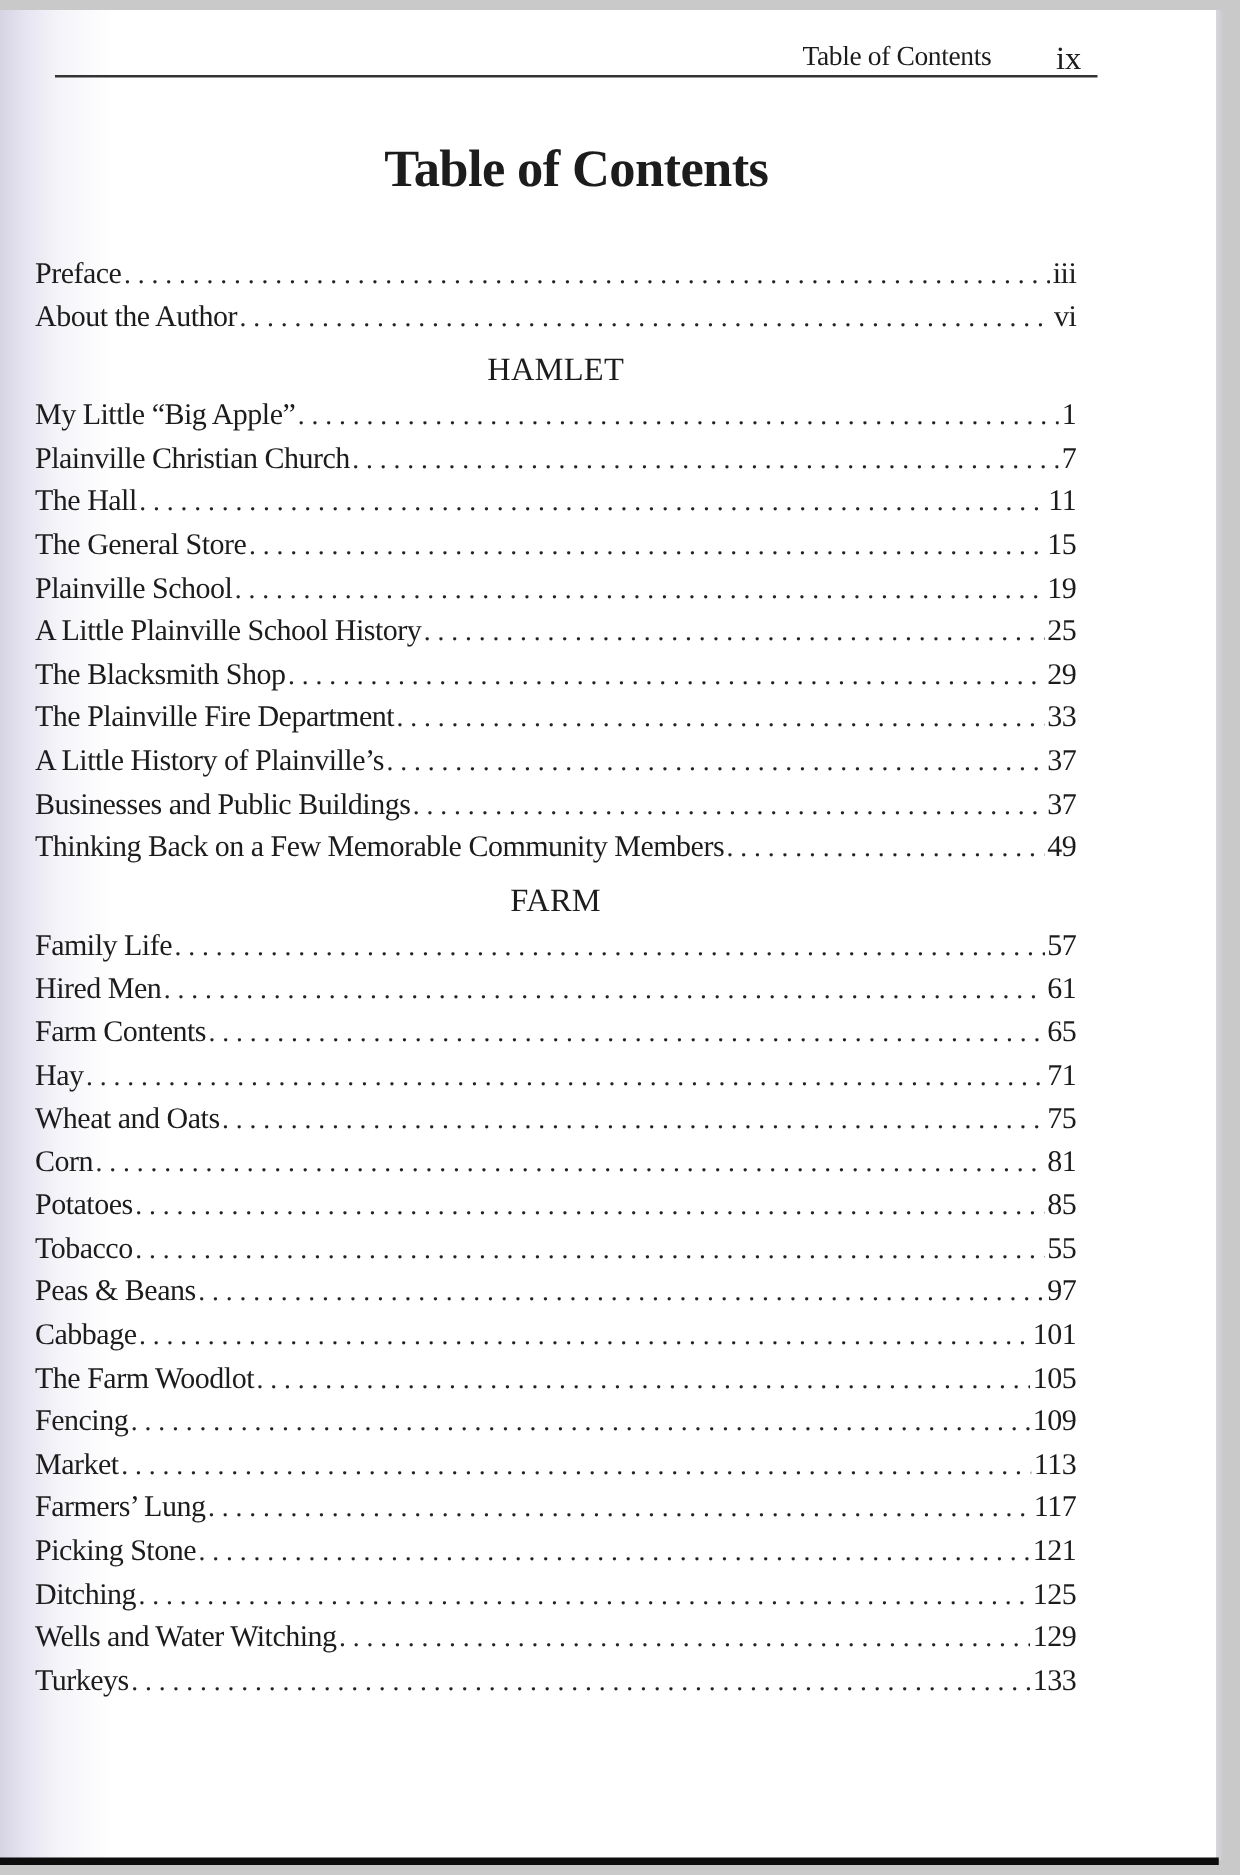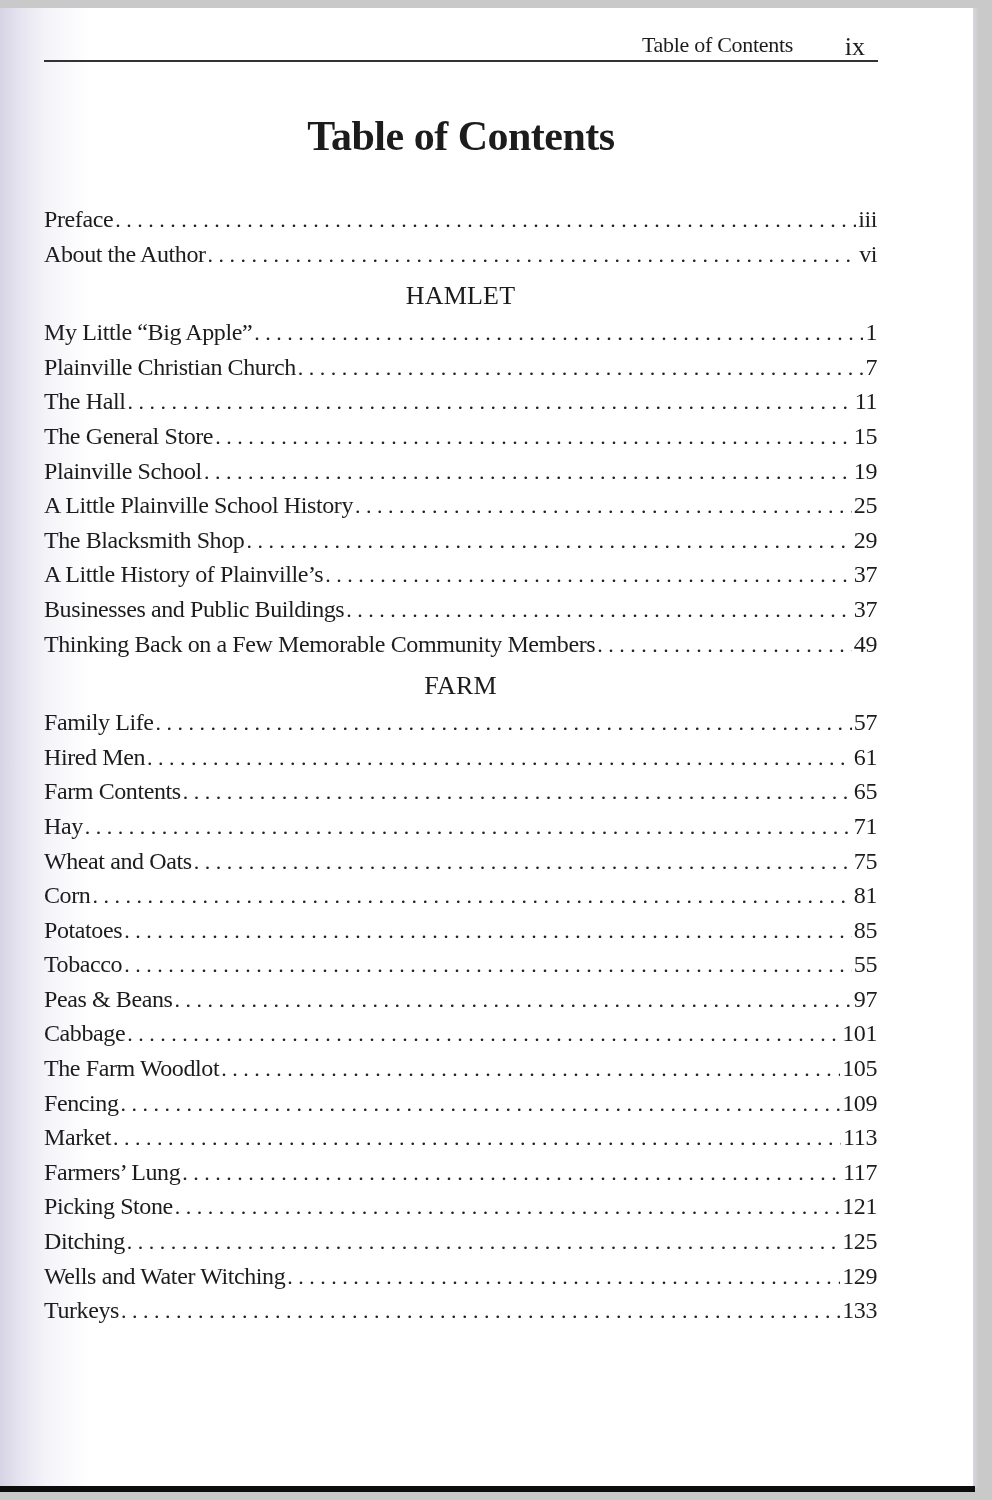--- a/index.html
+++ b/index.html
@@ -30,21 +30,21 @@
     position:absolute; right:12px; top:2px; font-size:26px;
   }
   .rh-rule {
     position:absolute; left:44px; top:60px; width:834px; height:2px; background:#333;
   }
   .page-title {
     position:absolute; left:0; width:922px; top:112px; text-align:center;
     font-size:42px; font-weight:bold; letter-spacing:-0.5px;
   }
   .toc {
-    position:absolute; left:44px; top:202px; width:833px;
+    position:absolute; left:28px; top:202px; width:833px;
   }
   .entry {
     display:flex; align-items:baseline; height:34.6px; line-height:34.6px;
     font-size:24px; letter-spacing:-0.4px; white-space:nowrap;
   }
   .entry .t { flex:0 0 auto; }
   .entry .dots {
     flex:1 1 auto; overflow:hidden; margin:0 2px;
     letter-spacing:6.3px; font-size:22px; color:#222;
   }
@@ -115,20 +115,25 @@
       <span class="t">A Little Plainville School History</span>
       <span class="dots"></span>
       <span class="p">25</span>
     </div>
   <div class="entry">
       <span class="t">The Blacksmith Shop</span>
       <span class="dots"></span>
       <span class="p">29</span>
     </div>
   <div class="entry">
+      <span class="t">The Plainville Fire Department</span>
+      <span class="dots"></span>
+      <span class="p">33</span>
+    </div>
+  <div class="entry">
       <span class="t">A Little History of Plainville’s</span>
       <span class="dots"></span>
       <span class="p">37</span>
     </div>
   <div class="entry">
       <span class="t">Businesses and Public Buildings</span>
       <span class="dots"></span>
       <span class="p">37</span>
     </div>
   <div class="entry">

